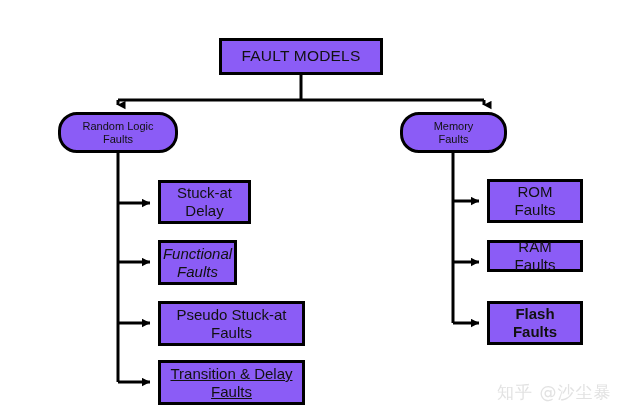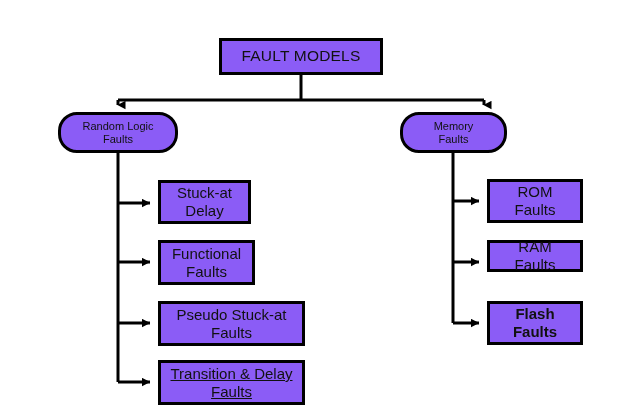--- a/index.html
+++ b/index.html
@@ -104,21 +104,21 @@
   <div class="node node-branch" style="left:400px; top:112px; width:107px; height:41px;">
     <span class="label">Memory
 Faults</span>
   </div>
 
   <div class="node node-leaf" style="left:158px; top:180px; width:93px; height:44px;">
     <span class="label">Stuck-at
 Delay</span>
   </div>
 
-  <div class="node node-leaf" style="left:158px; top:240px; width:97px; height:45px;">
+  <div class="node node-leaf" style="left:158px; top:240px; width:79px; height:45px;font-style:italic;">
     <span class="label">Functional
 Faults</span>
   </div>
 
   <div class="node node-leaf" style="left:158px; top:301px; width:147px; height:45px;align-items:center;">
     <span class="label">Pseudo Stuck-at
 Faults</span>
   </div>
 
   <div class="node node-leaf" style="left:158px; top:360px; width:147px; height:45px;text-decoration:underline;">
@@ -134,14 +134,15 @@
   <div class="node node-leaf" style="left:487px; top:240px; width:96px; height:32px;">
     <span class="label">RAM
 Faults</span>
   </div>
 
   <div class="node node-leaf" style="left:487px; top:301px; width:96px; height:44px;font-weight:bold;">
     <span class="label">Flash
 Faults</span>
   </div>
 
+  <div class="watermark" style="left:497px; top:381px;">知乎 @沙尘暴</div>
 
 </div>
 
 </body></html>

